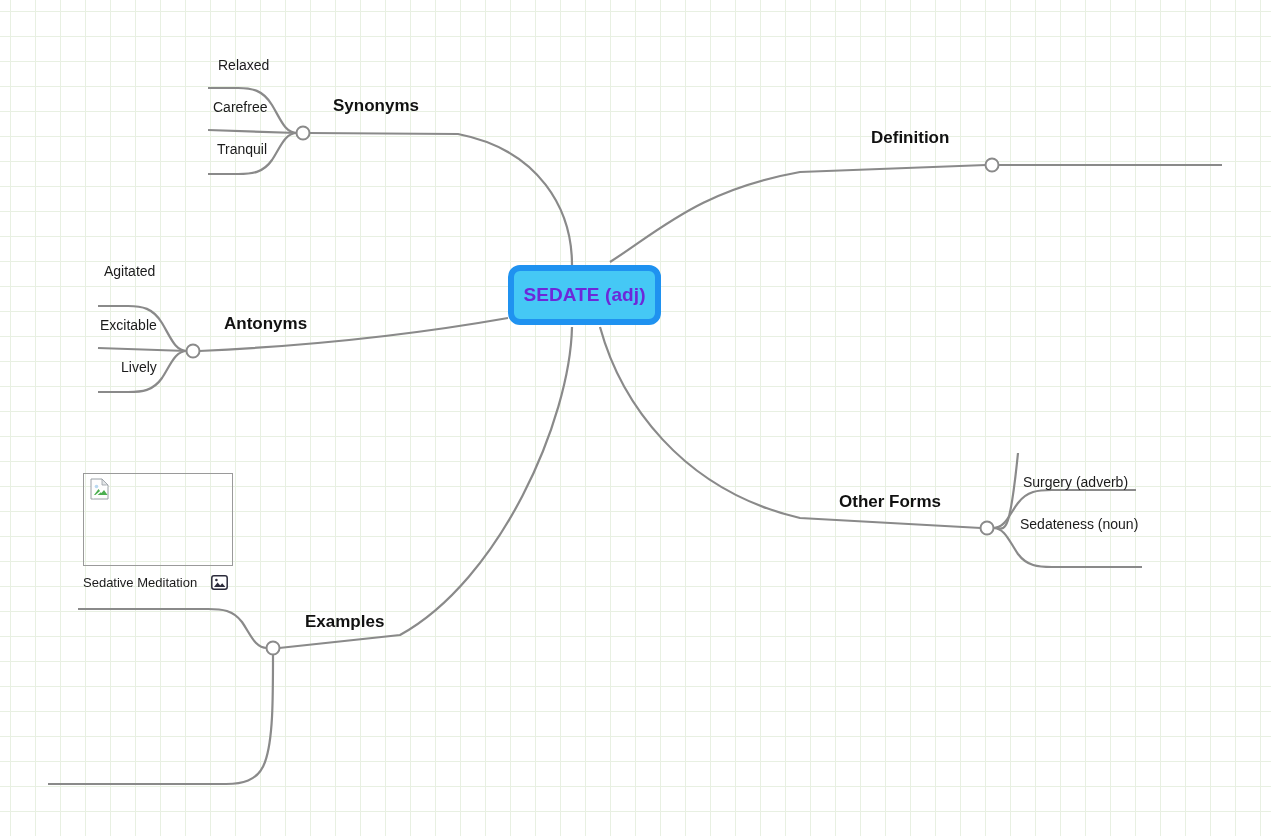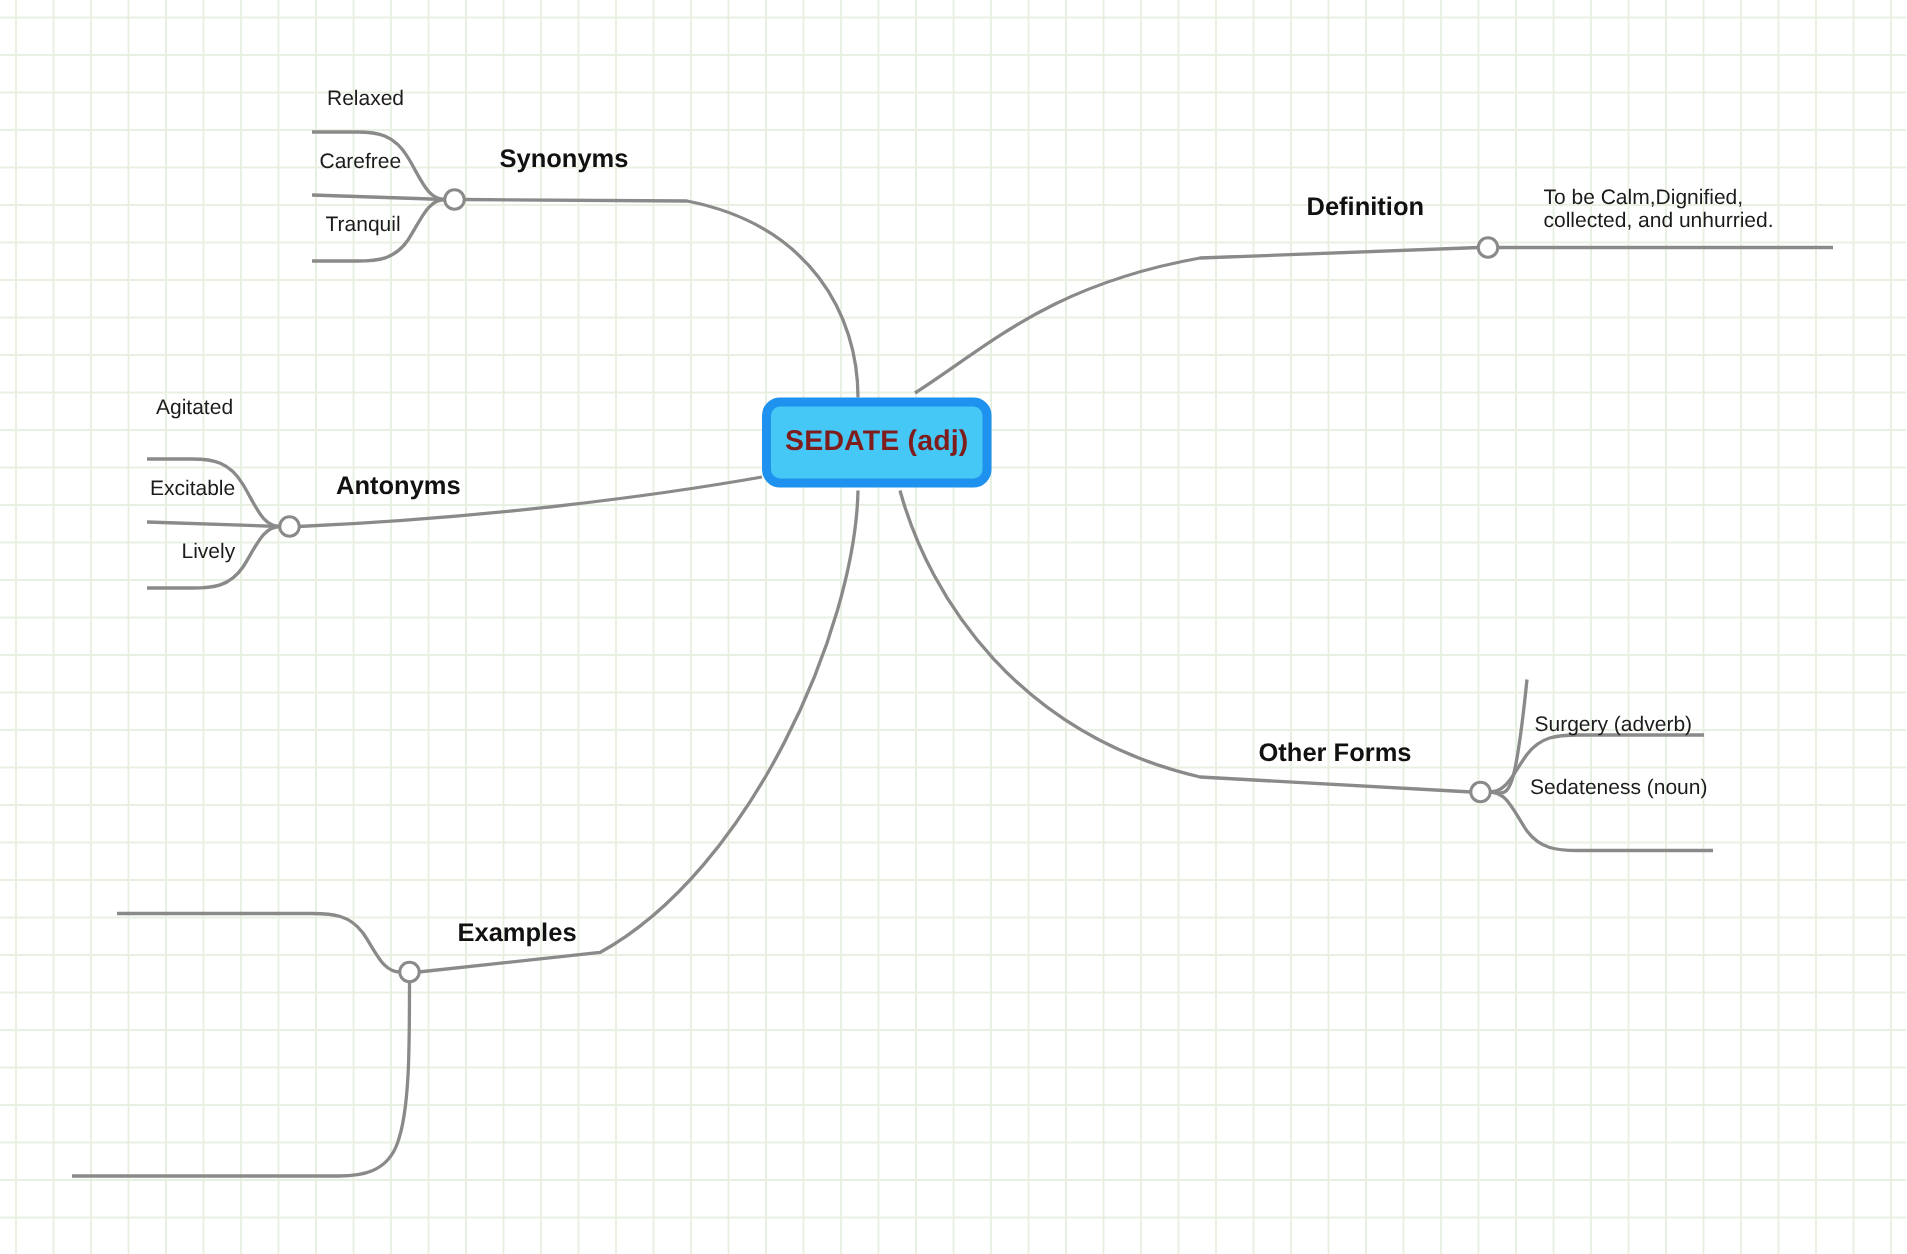--- a/index.html
+++ b/index.html
@@ -42,21 +42,21 @@
     border: 6px solid #1f92f0;
     border-radius: 12px;
     display: flex;
     align-items: center;
     justify-content: center;
     z-index: 6;
   }
   .center-node .center-label {
     font-size: 19px;
     font-weight: bold;
-    color: #7f1d1d;
+    color: #6d28d9;
     letter-spacing: 0.1px;
     white-space: nowrap;
   }
 
   
   .branch-title {
     position: absolute;
     font-size: 17px;
     font-weight: bold;
     color: #111111;
@@ -164,20 +164,40 @@
   <div class="branch-title" style="left:305px; top:612px;">Examples</div>
 
   <div class="leaf" style="left:218px; top:58px;">Relaxed</div>
   <div class="leaf" style="left:213px; top:100px;">Carefree</div>
   <div class="leaf" style="left:217px; top:142px;">Tranquil</div>
 
   <div class="leaf" style="left:104px; top:264px;">Agitated</div>
   <div class="leaf" style="left:100px; top:318px;">Excitable</div>
   <div class="leaf" style="left:121px; top:360px;">Lively</div>
 
-  <div class="leaf multi" style="left:1029px; top:124px; width:196px;">To be Calm,Dignified, collected, and unhurried.</div>
 
   <div class="leaf" style="left:1023px; top:475px;">Surgery (adverb)</div>
   <div class="leaf" style="left:1020px; top:517px;">Sedateness (noun)</div>
 
+  <div class="example-card" style="left:83px; top:473px;">
+    <div class="example-frame" style="width:150px; height:93px;">
+      <svg class="broken-img" viewBox="0 0 20 22" xmlns="http://www.w3.org/2000/svg">
+        <path d="M1 1 h11 l6 6 v14 h-17 z" fill="#fdfdfd" stroke="#9aa0a6" stroke-width="1"></path>
+        <path d="M12 1 l6 6 h-6 z" fill="#e3e6e8" stroke="#9aa0a6" stroke-width="0.8"></path>
+        <path d="M4 17 l4.5-6 3 4 2.5-3 3.5 5 z" fill="#4caf50"></path>
+        <circle cx="6.5" cy="8.5" r="1.8" fill="#b9d8f0"></circle>
+        <path d="M3 20 l14-12" stroke="#ffffff" stroke-width="1.6" fill="none"></path>
+      </svg>
+    </div>
+    <div class="example-caption">
+      <span class="cap-text">Sedative Meditation</span>
+      <span class="pic-icon">
+        <svg viewBox="0 0 17 15" xmlns="http://www.w3.org/2000/svg">
+          <rect x="0.8" y="0.8" width="15.4" height="13.4" rx="2.2" fill="#ffffff" stroke="#2b2b3a" stroke-width="1.5"></rect>
+          <circle cx="5.4" cy="5" r="1.3" fill="#2b2b3a"></circle>
+          <path d="M3 12 l3.6-4.4 2.6 3 2-2.3 3.2 3.7 z" fill="#2b2b3a"></path>
+        </svg>
+      </span>
+    </div>
+  </div>
 
 
 </div>
 
 </body></html>

